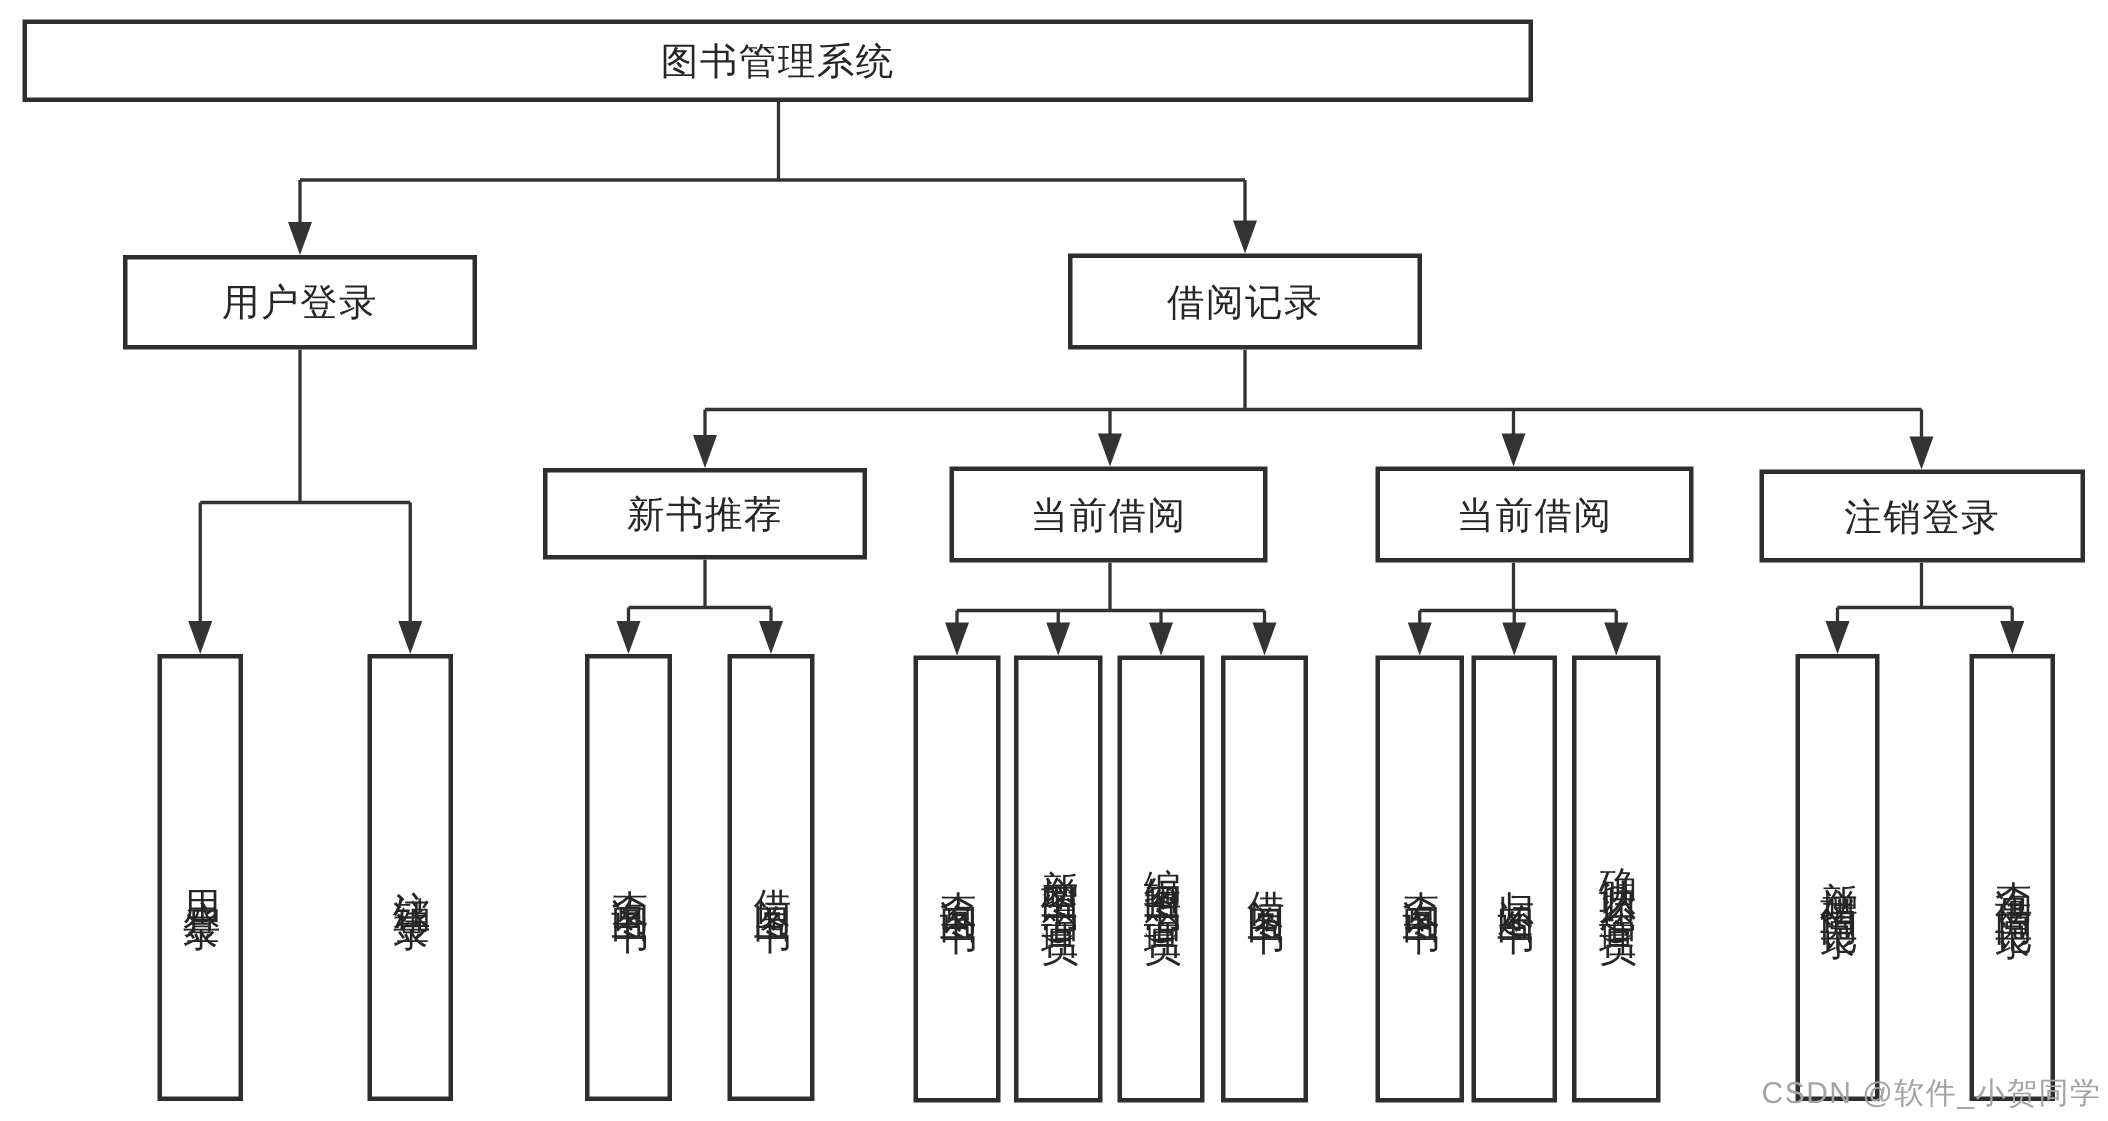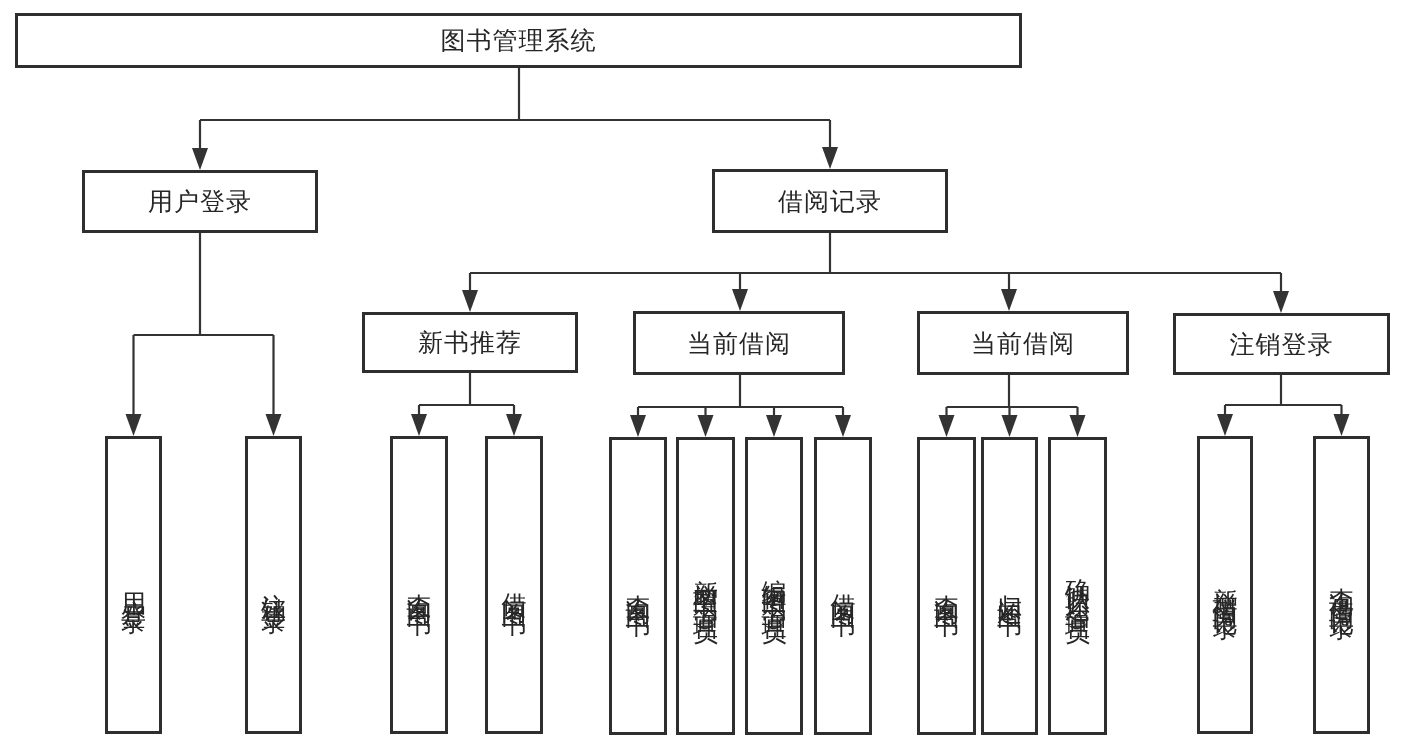--- a/index.html
+++ b/index.html
@@ -153,14 +153,15 @@
     <span class="vlabel">确认归还（管理员）</span>
   </div>
 
   <div class="node leaf" style="left:1197px; top:436px; width:56px; height:298px;">
     <span class="vlabel">新增借阅记录</span>
   </div>
   <div class="node leaf" style="left:1313px; top:436px; width:57px; height:298px;">
     <span class="vlabel">查询借阅记录</span>
   </div>
 
+  <div class="watermark">CSDN @软件_小贺同学</div>
 
 </div>
 
 </body></html>

